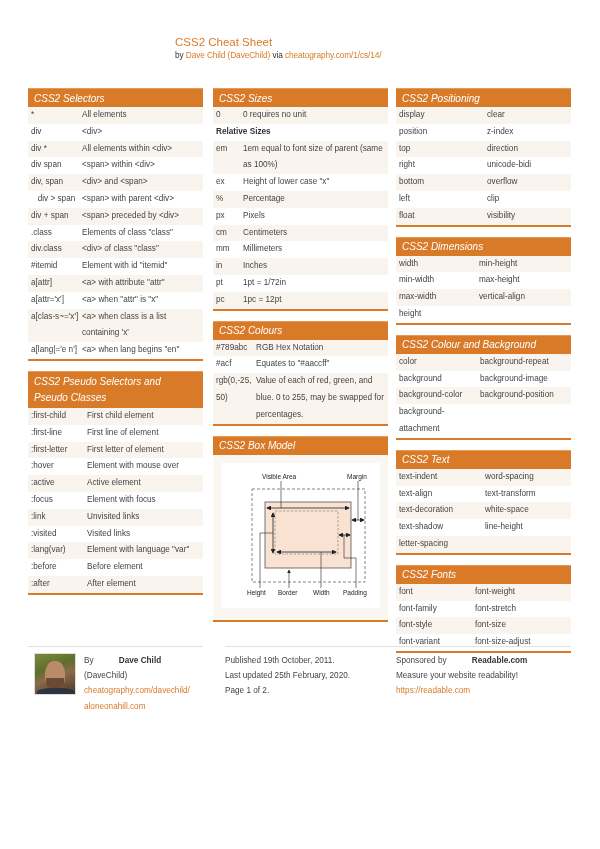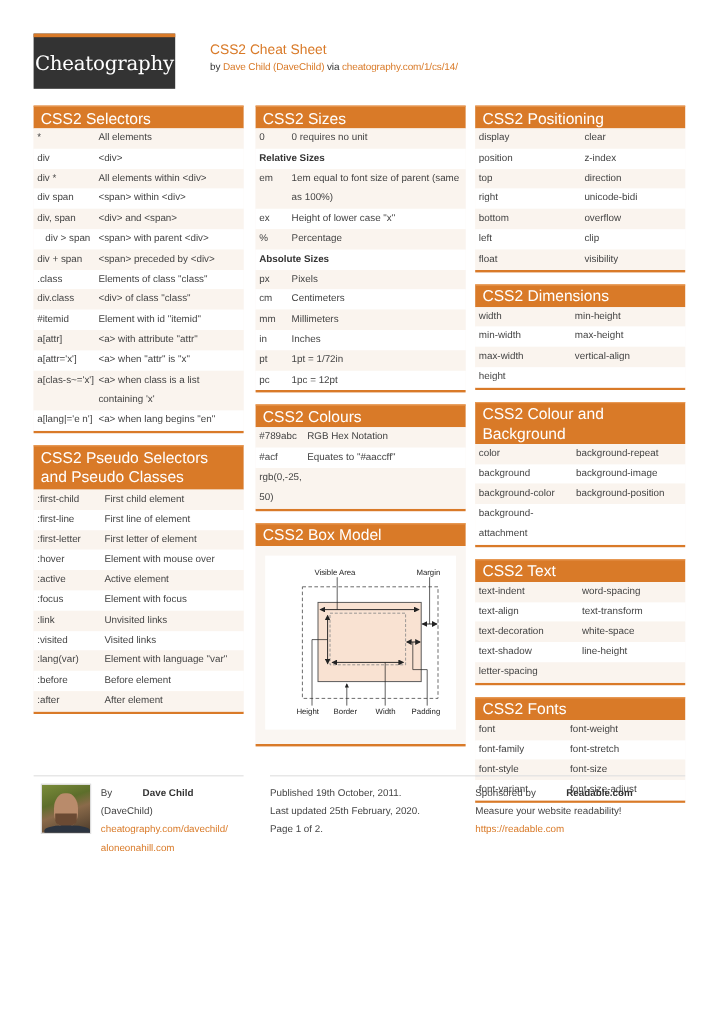--- a/index.html
+++ b/index.html
@@ -12,21 +12,21 @@
   .sheet-title { color: #d97a28; font-size: 11.5px; line-height: 13px; }
   .byline { font-size: 8.3px; color: #333; line-height: 12px; letter-spacing: -0.1px; }
   .byline .accent { color: #d97a28; }
 
   .col { position: absolute; top: 88px; width: 175px; }
   .col1 { left: 28px; }
   .col2 { left: 213px; }
   .col3 { left: 396px; }
 
   .section { margin-bottom: 10px; border-bottom: 2px solid #d97a28; background: #faf6f2; }
-  .section-header { background: #d97a28; color: #fff; font-size: 13px; padding: 0 6px; line-height: 17px; min-height: 19px; display: flex; align-items: center; border-top: 1px solid #e89a55; }
+  .section-header { background: #d97a28; color: #fff; font-size: 10px; padding: 0 6px; line-height: 17px; min-height: 19px; display: flex; align-items: center; border-top: 1px solid #e89a55; font-style: italic; }
   .section-header.multi { line-height: 16px; padding-top: 2px; padding-bottom: 2px; }
   .row { display: flex; min-height: 16.8px; align-items: flex-start; padding: 0 3px; line-height: 16.8px; color: #444; }
   .row:nth-child(even) { background: #ffffff; }
   .row:nth-child(odd) { background: #faf4ee; }
   .rows .row { }
   .k { flex: 0 0 auto; }
   .v { flex: 1; }
   .sel .k { width: 51px; }
   .pseudo .k { width: 56px; }
   .sizes .k { width: 27px; }
@@ -53,21 +53,20 @@
   .avatar .beard { position: absolute; left: 11px; top: 24px; width: 18px; height: 11px; background: #6b4a33; border-radius: 0 0 50% 50%; }
   .avatar .shirt { position: absolute; left: 2px; top: 34px; width: 38px; height: 10px; background: #2c3440; border-radius: 40% 40% 0 0; }
   .author-text { margin-left: 56px; }
   .bold { font-weight: bold; color: #333; padding-left: 23px; }
   .link { color: #d97a28; }
 </style>
 </head>
 <body>
 
 <div class="header">
-  <div class="logo">Cheatography</div>
   <div class="title-block">
     <div class="sheet-title">CSS2 Cheat Sheet</div>
     <div class="byline"><span>by </span><span class="accent">Dave Child (DaveChild)</span><span> via </span><span class="accent">cheatography.com/1/cs/14/</span></div>
   </div>
 </div>
 
 <div class="col col1">
   <div class="section sel">
     <div class="section-header">CSS2 Selectors</div>
     <div class="rows">
@@ -196,23 +195,20 @@
           <span class="v">1em equal to font size of parent (same as 100%)</span>
         </div>
         <div class="row">
           <span class="k">ex</span>
           <span class="v">Height of lower case "x"</span>
         </div>
         <div class="row">
           <span class="k">%</span>
           <span class="v">Percentage</span>
         </div>
-        <div class="row subhead">
-          <span class="sh">Absolute Sizes</span>
-        </div>
         <div class="row">
           <span class="k">px</span>
           <span class="v">Pixels</span>
         </div>
         <div class="row">
           <span class="k">cm</span>
           <span class="v">Centimeters</span>
         </div>
         <div class="row">
           <span class="k">mm</span>
@@ -238,20 +234,21 @@
         <div class="row">
           <span class="k" style="word-break: break-word; line-height: 16.8px;">#789abc</span>
           <span class="v">RGB Hex Notation</span>
         </div>
         <div class="row">
           <span class="k" style="word-break: break-word; line-height: 16.8px;">#acf</span>
           <span class="v">Equates to "#aaccff"</span>
         </div>
         <div class="row">
           <span class="k" style="word-break: break-word; line-height: 16.8px;">rgb(0,-25,50)</span>
+          <span class="v">Value of each of red, green, and blue. 0 to 255, may be swapped for percentages.</span>
         </div>
       </div>
   </div>
   <div class="section">
     <div class="section-header">CSS2 Box Model</div>
     <div class="boxmodel-wrap">
       <div class="boxmodel">
         <svg width="159" height="145" viewBox="0 0 159 145">
           <defs>
             <marker id="ah" markerWidth="6" markerHeight="6" refX="5" refY="3" orient="auto">

